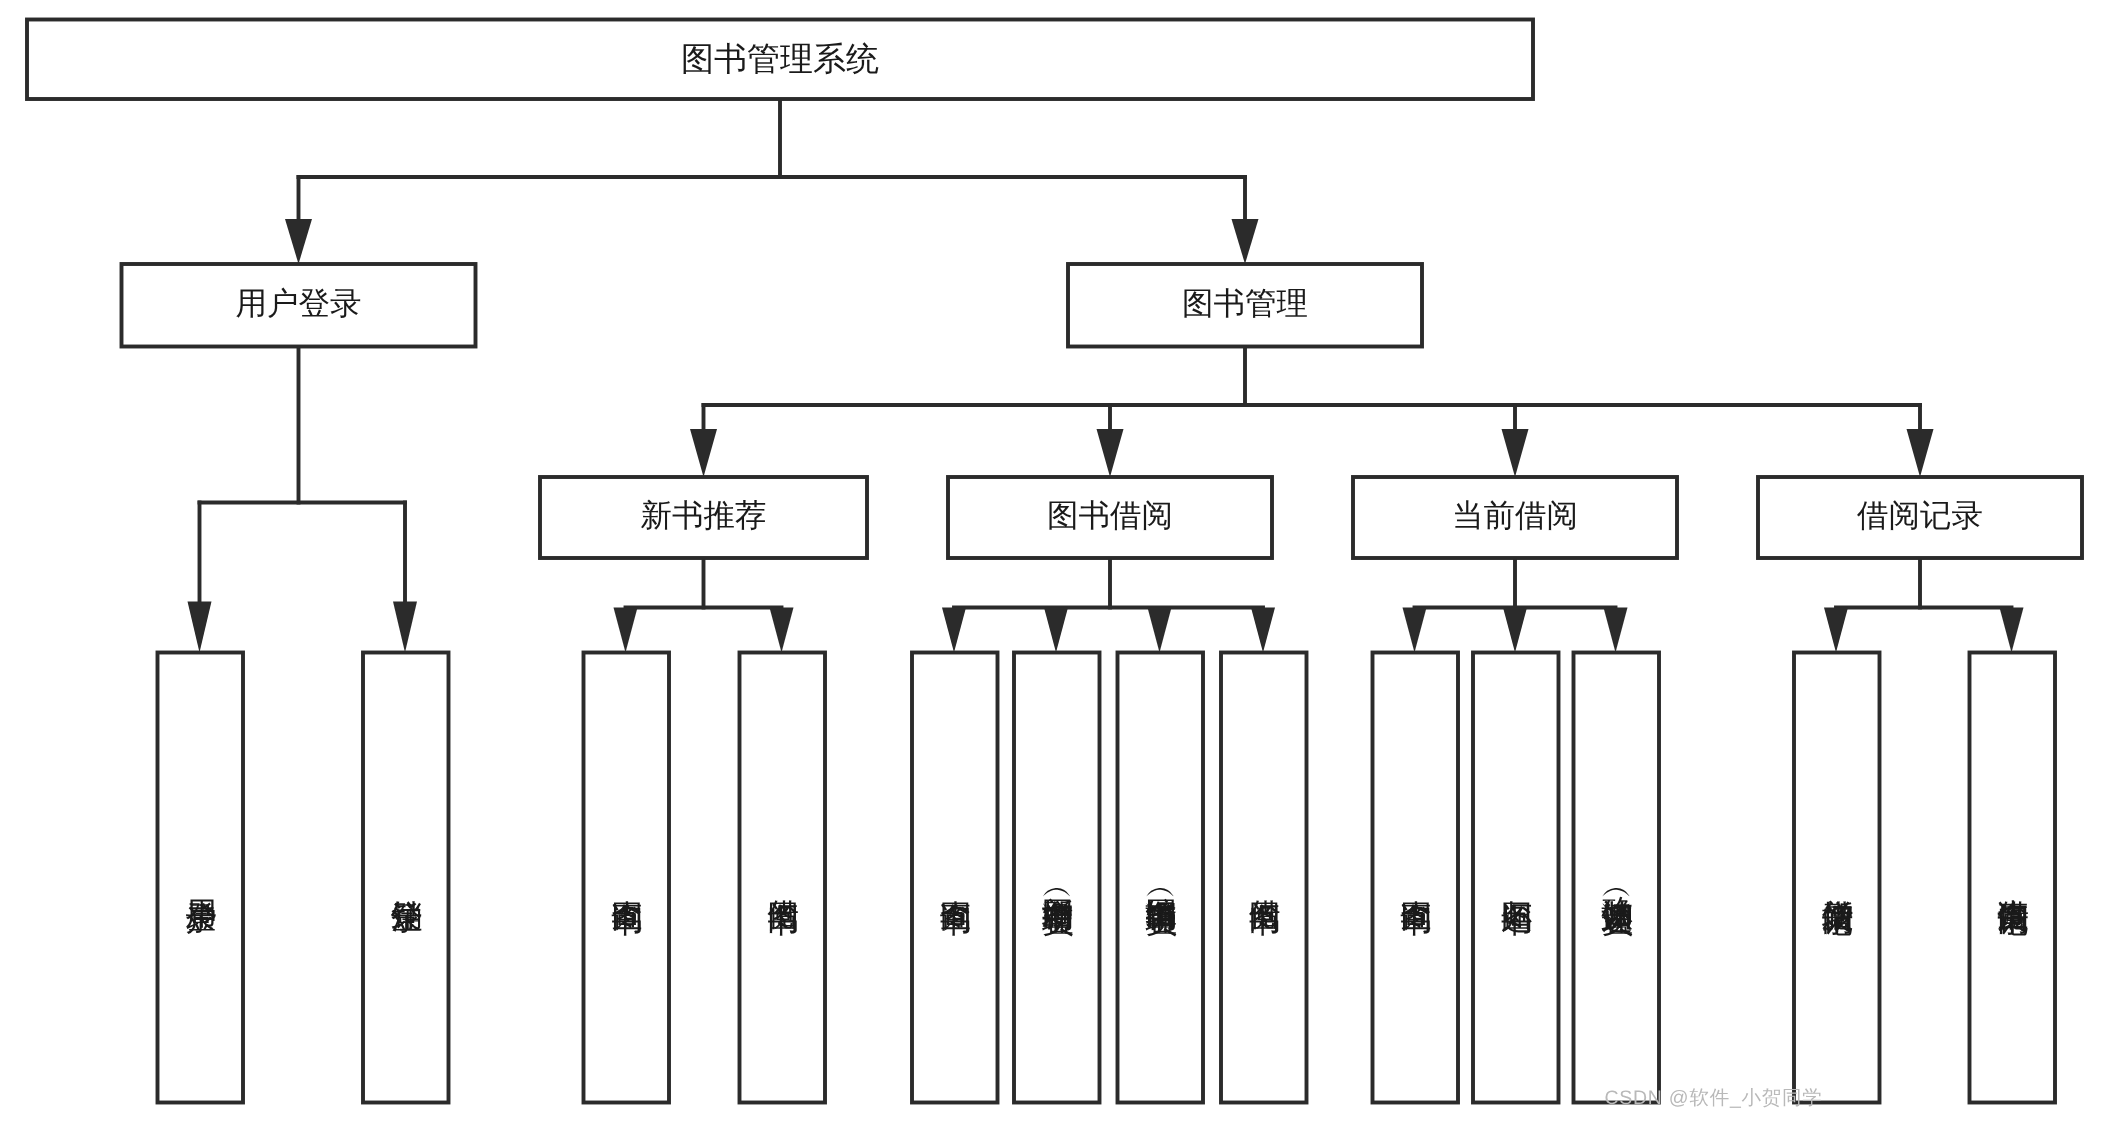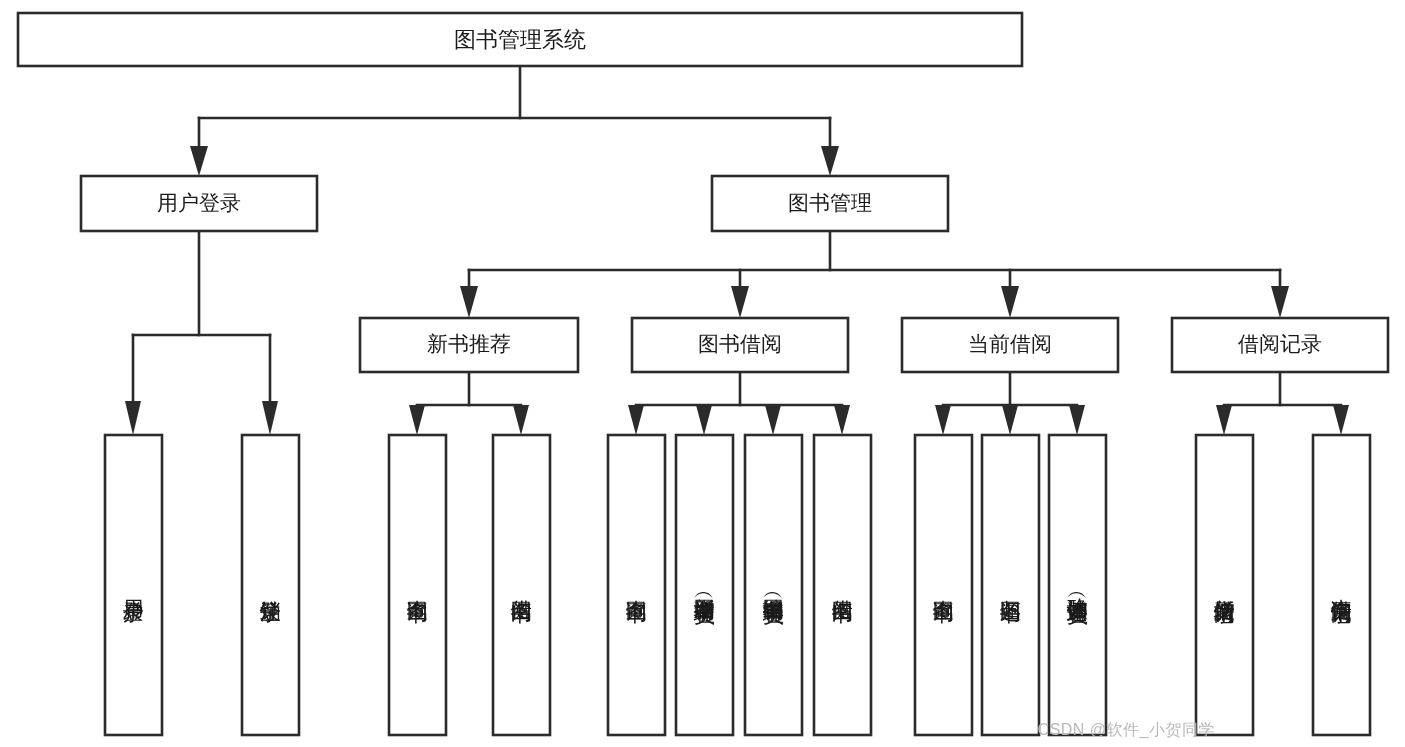--- a/index.html
+++ b/index.html
@@ -67,21 +67,21 @@
     letter-spacing: 1px;
     text-align: center;
     white-space: nowrap;
     pointer-events: none;
   }
   .watermark {
     position: absolute;
     right: 8px;
     bottom: 6px;
     font-family: "Liberation Sans", "DejaVu Sans", sans-serif;
-    font-size: 16px;
+    font-size: 13px;
     color: #b9b9b9;
     white-space: nowrap;
     letter-spacing: 0.5px;
   }
 </style>
 </head>
 <body>
 
 <div id="diagram-root">
 

